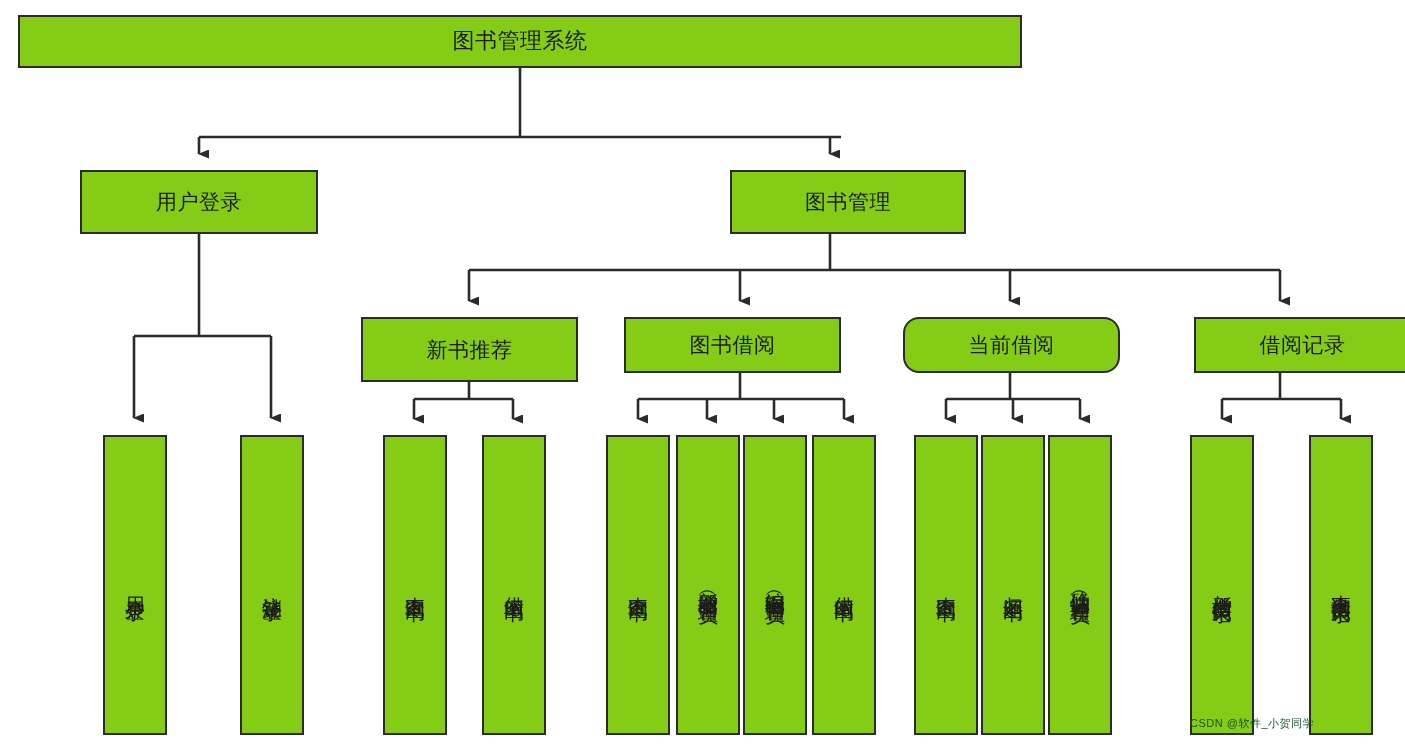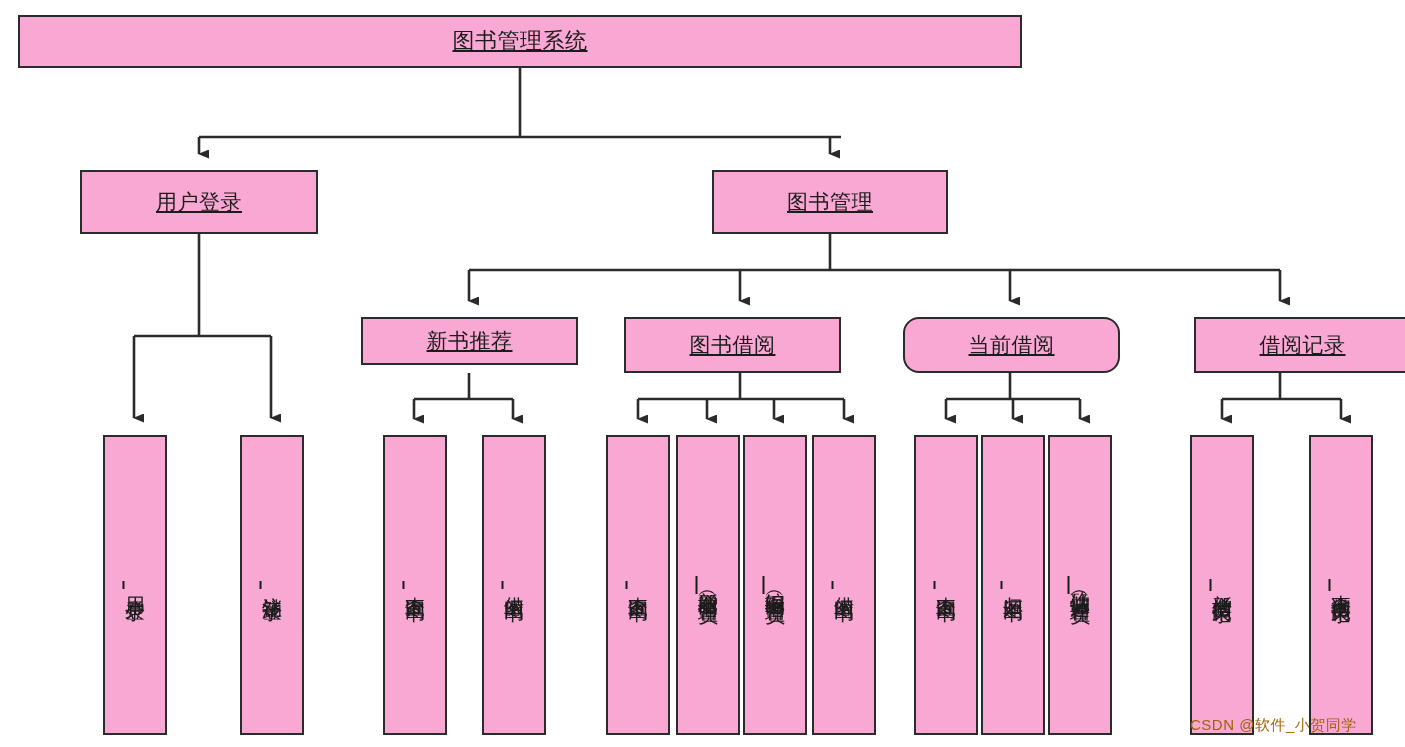--- a/index.html
+++ b/index.html
@@ -22,27 +22,26 @@
     position: absolute;
     left: 0;
     top: 0;
     width: 1405px;
     height: 747px;
     pointer-events: none;
   }
   .node {
     position: absolute;
     box-sizing: border-box;
-    background: #f9a8d4;
+    background: #84cc16;
     border: 2.4px solid #2b2b2b;
     display: flex;
     align-items: center;
     justify-content: center;
     color: #1c1c1c;
-    text-decoration: underline;
   }
   .node .label {
     display: block;
     text-align: center;
     letter-spacing: 0.5px;
   }
   .node.horizontal .label {
     writing-mode: horizontal-tb;
     font-size: 21px;
     line-height: 1.2;
@@ -55,22 +54,22 @@
     writing-mode: vertical-rl;
     text-orientation: upright;
     font-size: 20px;
     line-height: 1.45;
     letter-spacing: 2px;
     white-space: nowrap;
   }
   #root-node .label { font-size: 22px; }
   .watermark {
     position: absolute;
-    font-size: 15px;
-    color: #a16207;
+    font-size: 11px;
+    color: #14532d;
     letter-spacing: 0.5px;
     white-space: nowrap;
     user-select: none;
   }
 </style>
 </head>
 <body>
 
 <div id="diagram-root">
 
@@ -125,25 +124,25 @@
   </svg>
 
   <div class="node horizontal" id="root-node" style="left:18px; top:15px; width:1004px; height:53px;">
     <span class="label">图书管理系统</span>
   </div>
 
   <div class="node horizontal" style="left:80px; top:170px; width:238px; height:64px;">
     <span class="label">用户登录</span>
   </div>
 
-  <div class="node horizontal" style="left:712px; top:170px; width:236px; height:64px;">
+  <div class="node horizontal" style="left:730px; top:170px; width:236px; height:64px;">
     <span class="label">图书管理</span>
   </div>
 
-  <div class="node horizontal" style="left:361px; top:317px; width:217px; height:48px;">
+  <div class="node horizontal" style="left:361px; top:317px; width:217px; height:65px;">
     <span class="label">新书推荐</span>
   </div>
 
   <div class="node horizontal" style="left:624px; top:317px; width:217px; height:56px;">
     <span class="label">图书借阅</span>
   </div>
 
   <div class="node horizontal" style="left:903px; top:317px; width:217px; height:56px;border-radius:16px;">
     <span class="label">当前借阅</span>
   </div>

